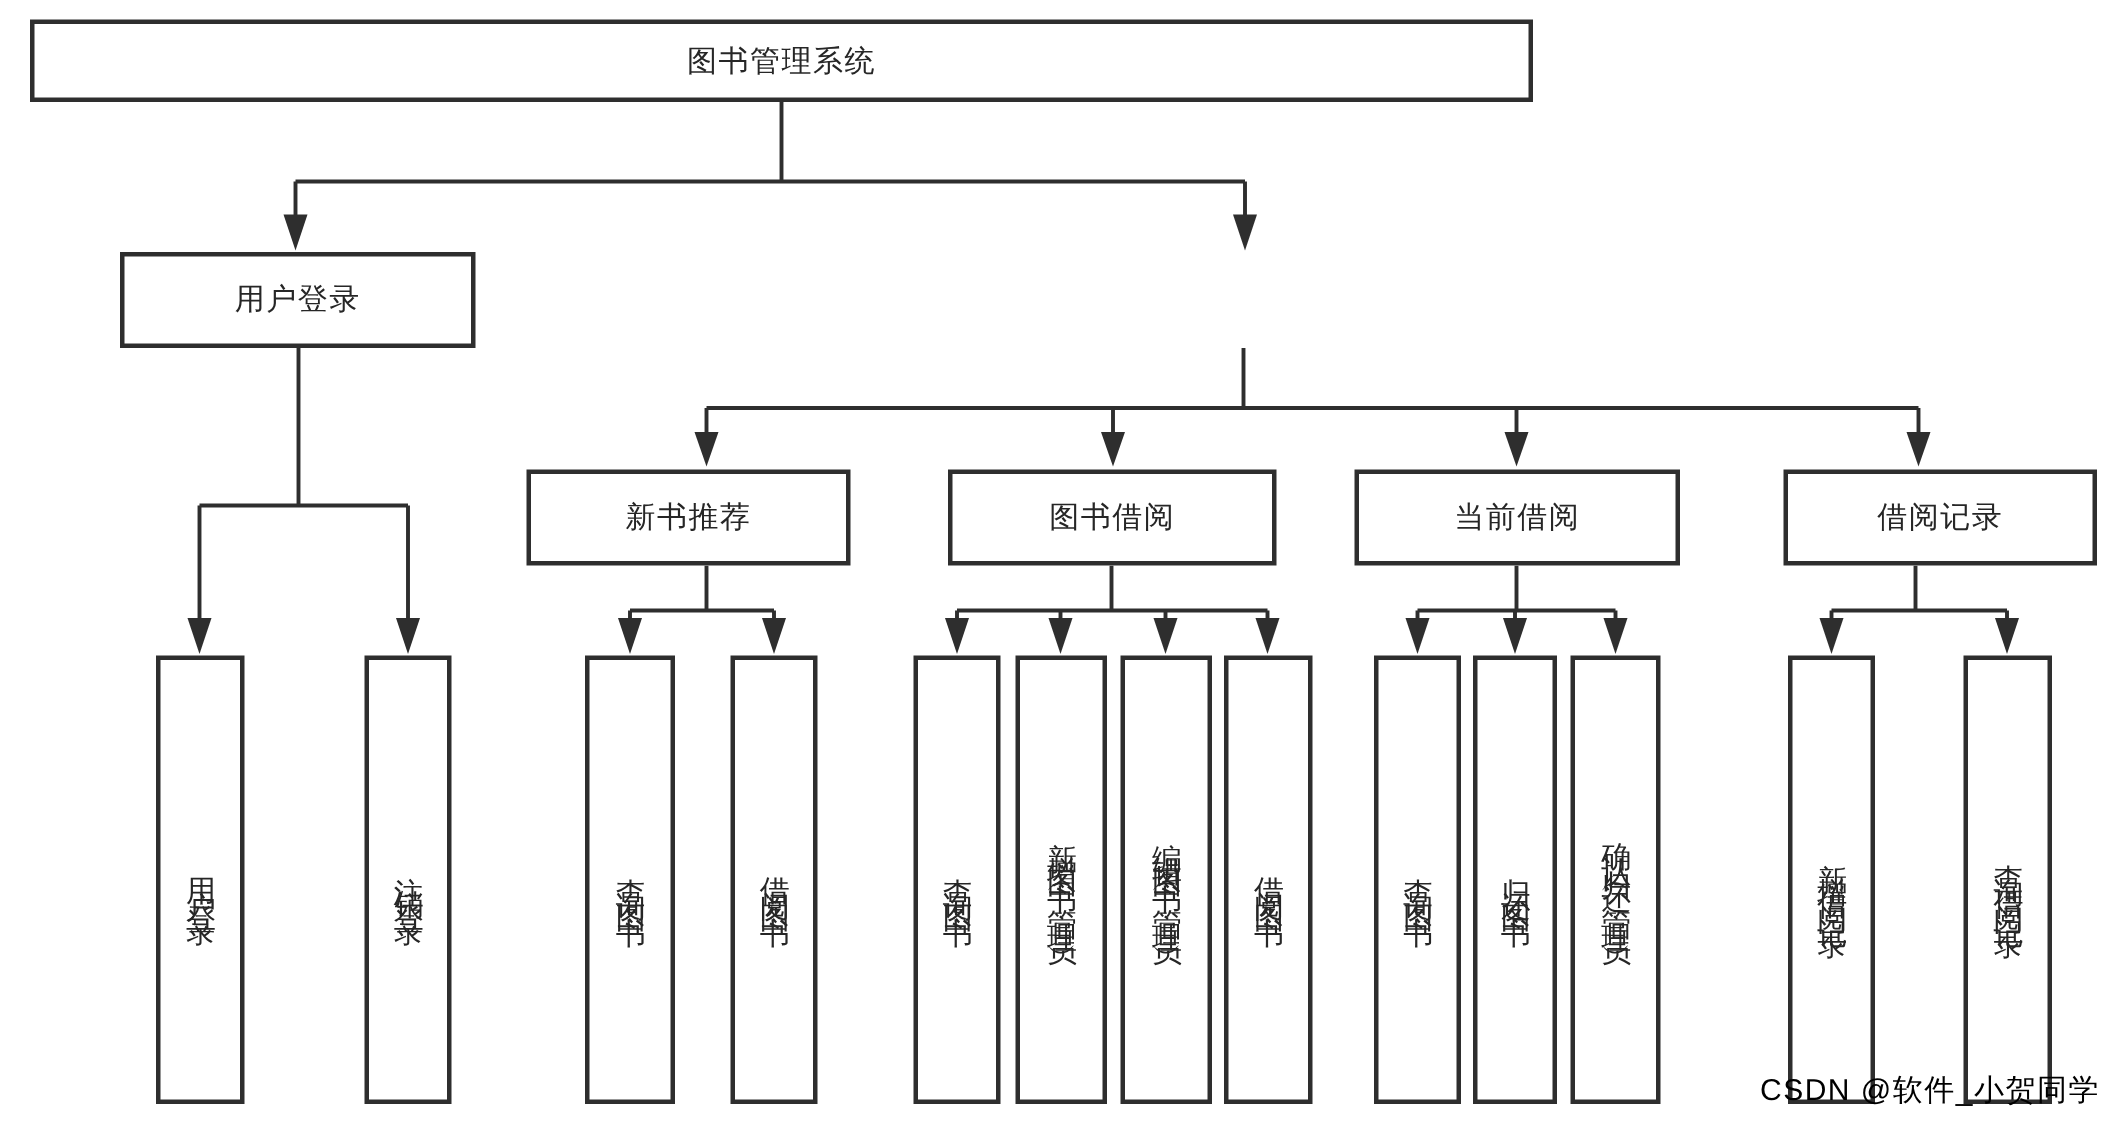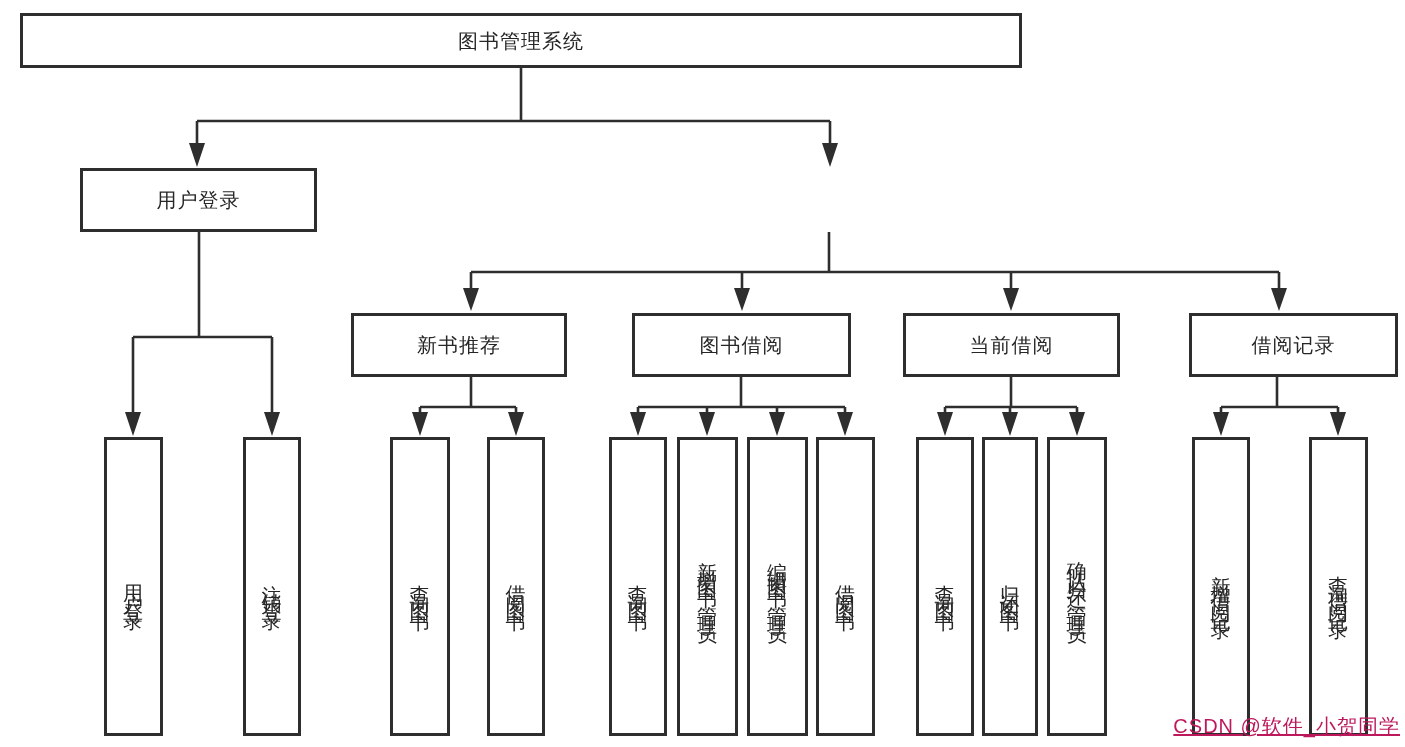--- a/index.html
+++ b/index.html
@@ -33,25 +33,24 @@
   .hbox { letter-spacing: 1px; }
   .vbox {
     writing-mode: vertical-rl;
     text-orientation: mixed;
     letter-spacing: 9px;
   }
   .watermark {
     position: absolute;
     right: 5px;
     bottom: 7px;
-    color: #be185d;
+    color: #000000;
     font-size: 20px;
     letter-spacing: 1px;
     white-space: nowrap;
-    text-decoration: underline;
   }
 </style>
 </head>
 <body>
 
 <div id="stage">
 
   <svg class="wires" viewBox="0 0 1405 747" xmlns="http://www.w3.org/2000/svg">
     <g stroke="#2e2e2e" stroke-width="2.6" fill="none">
 

